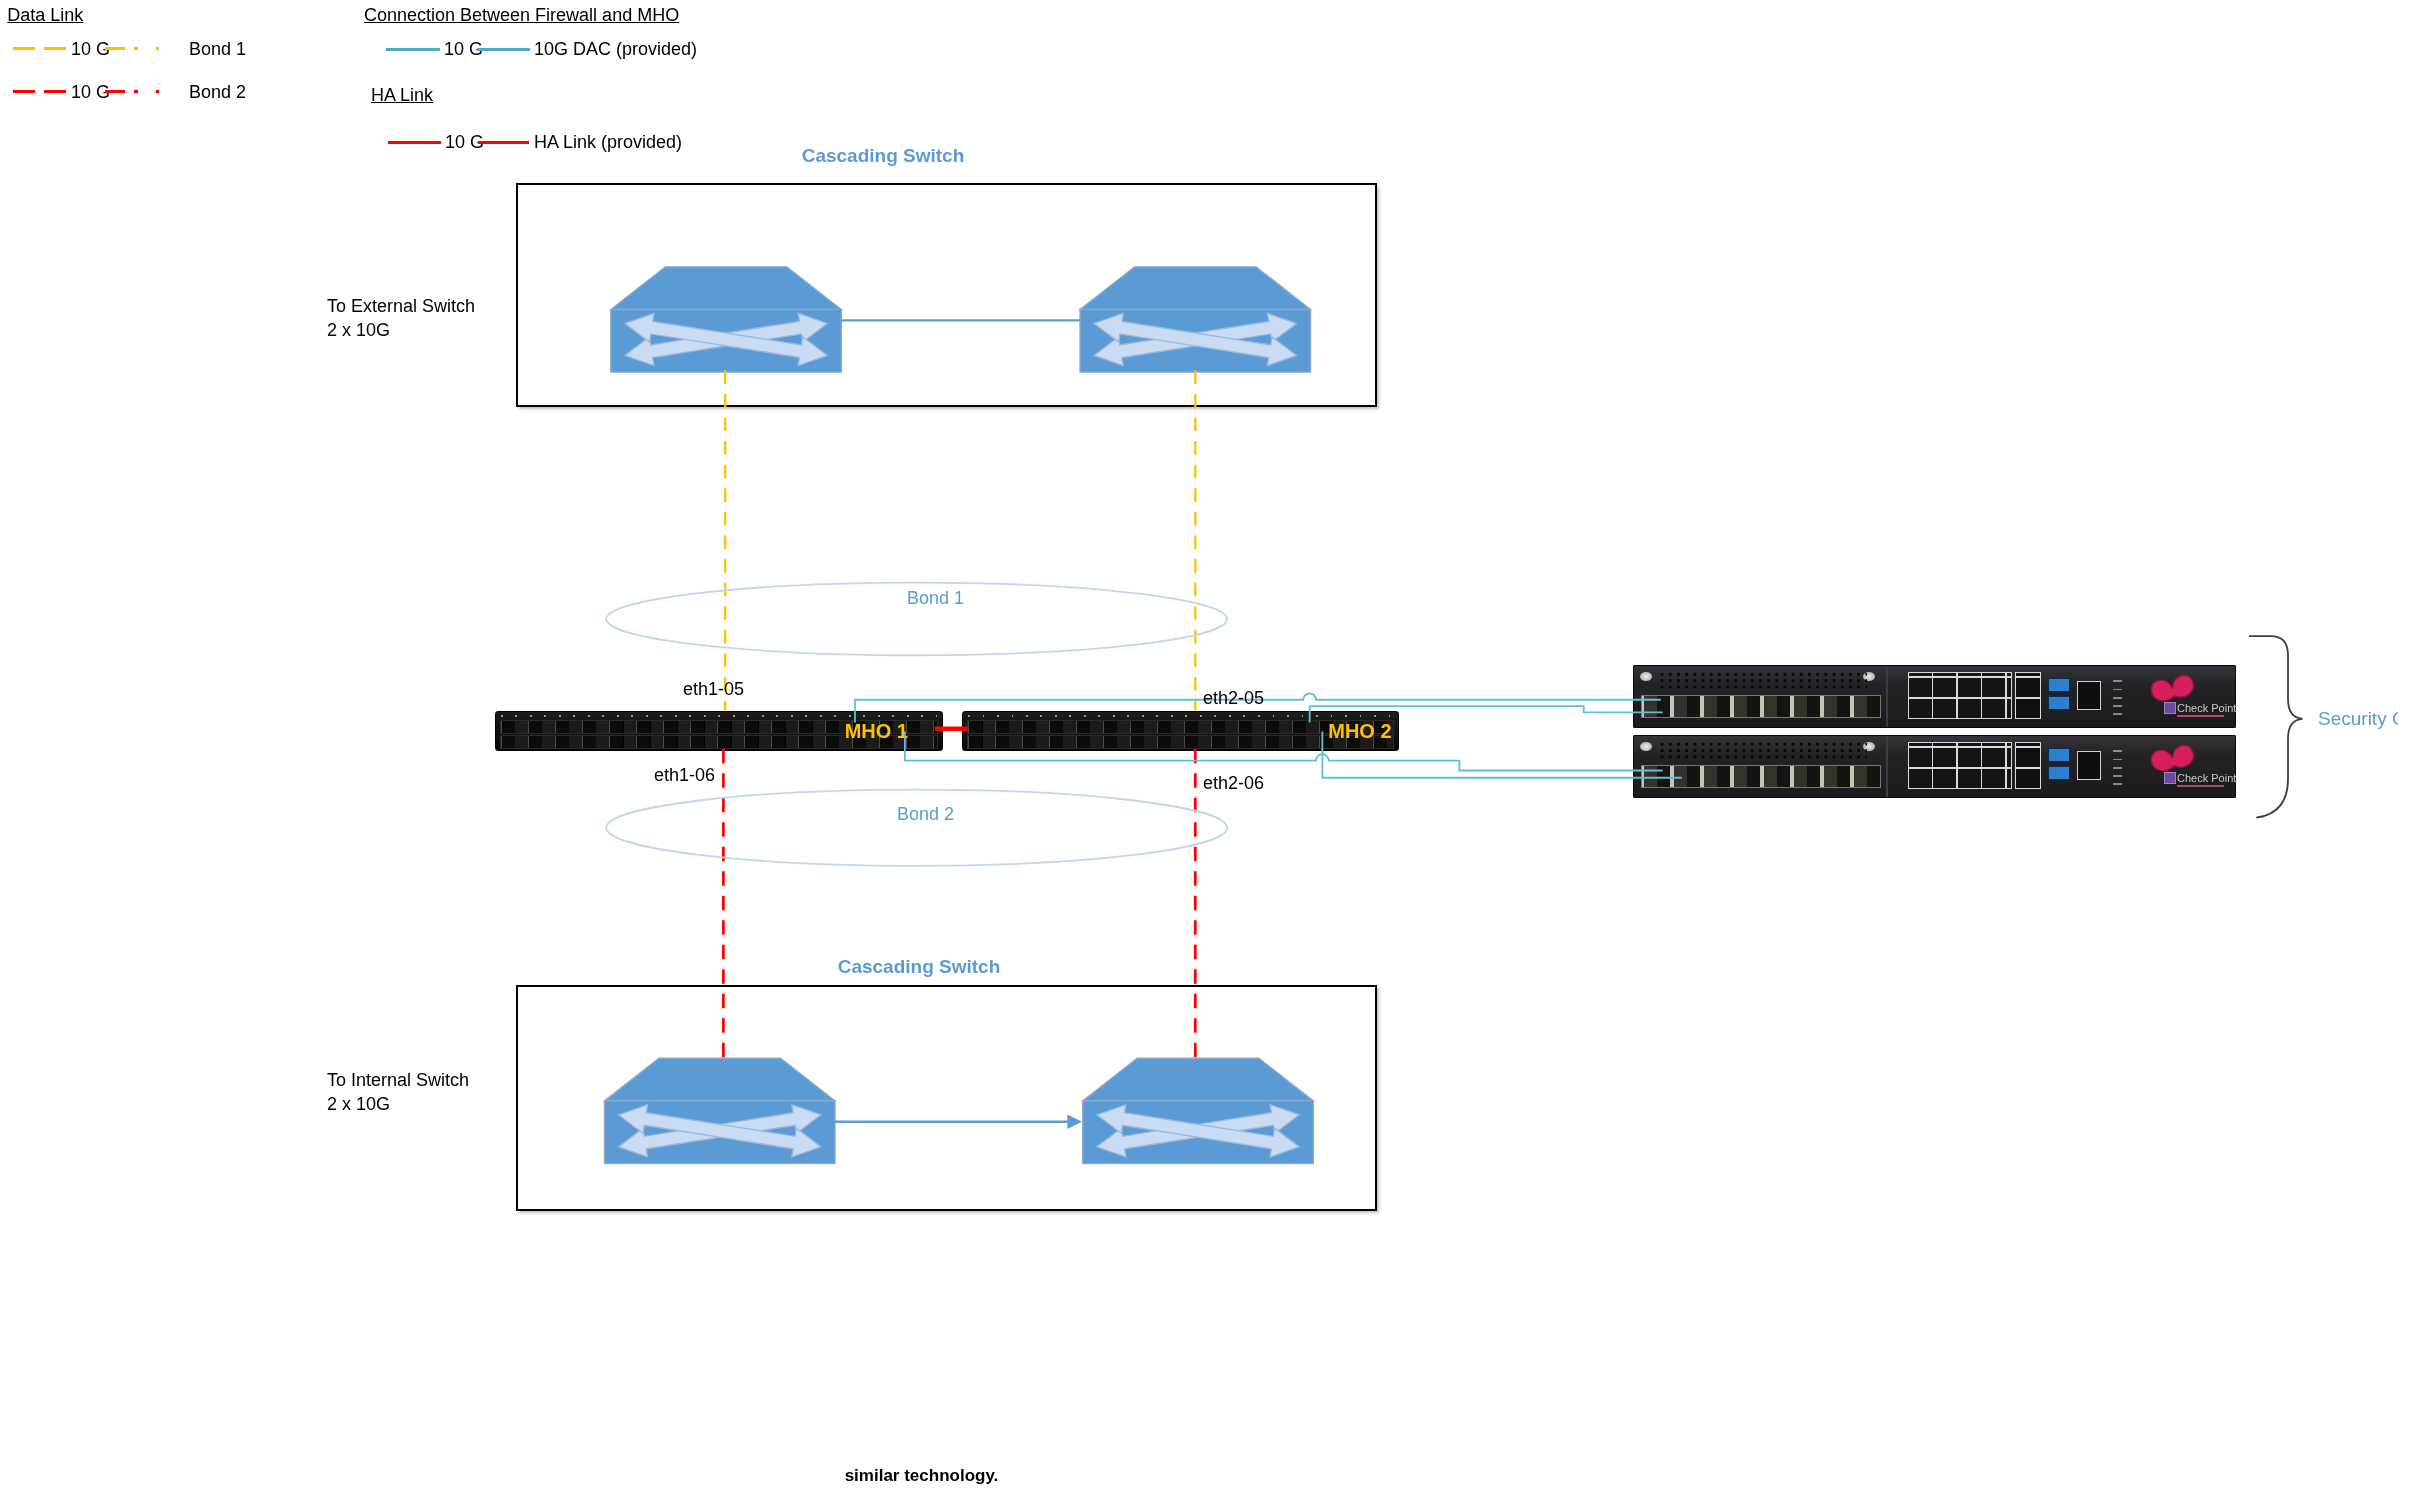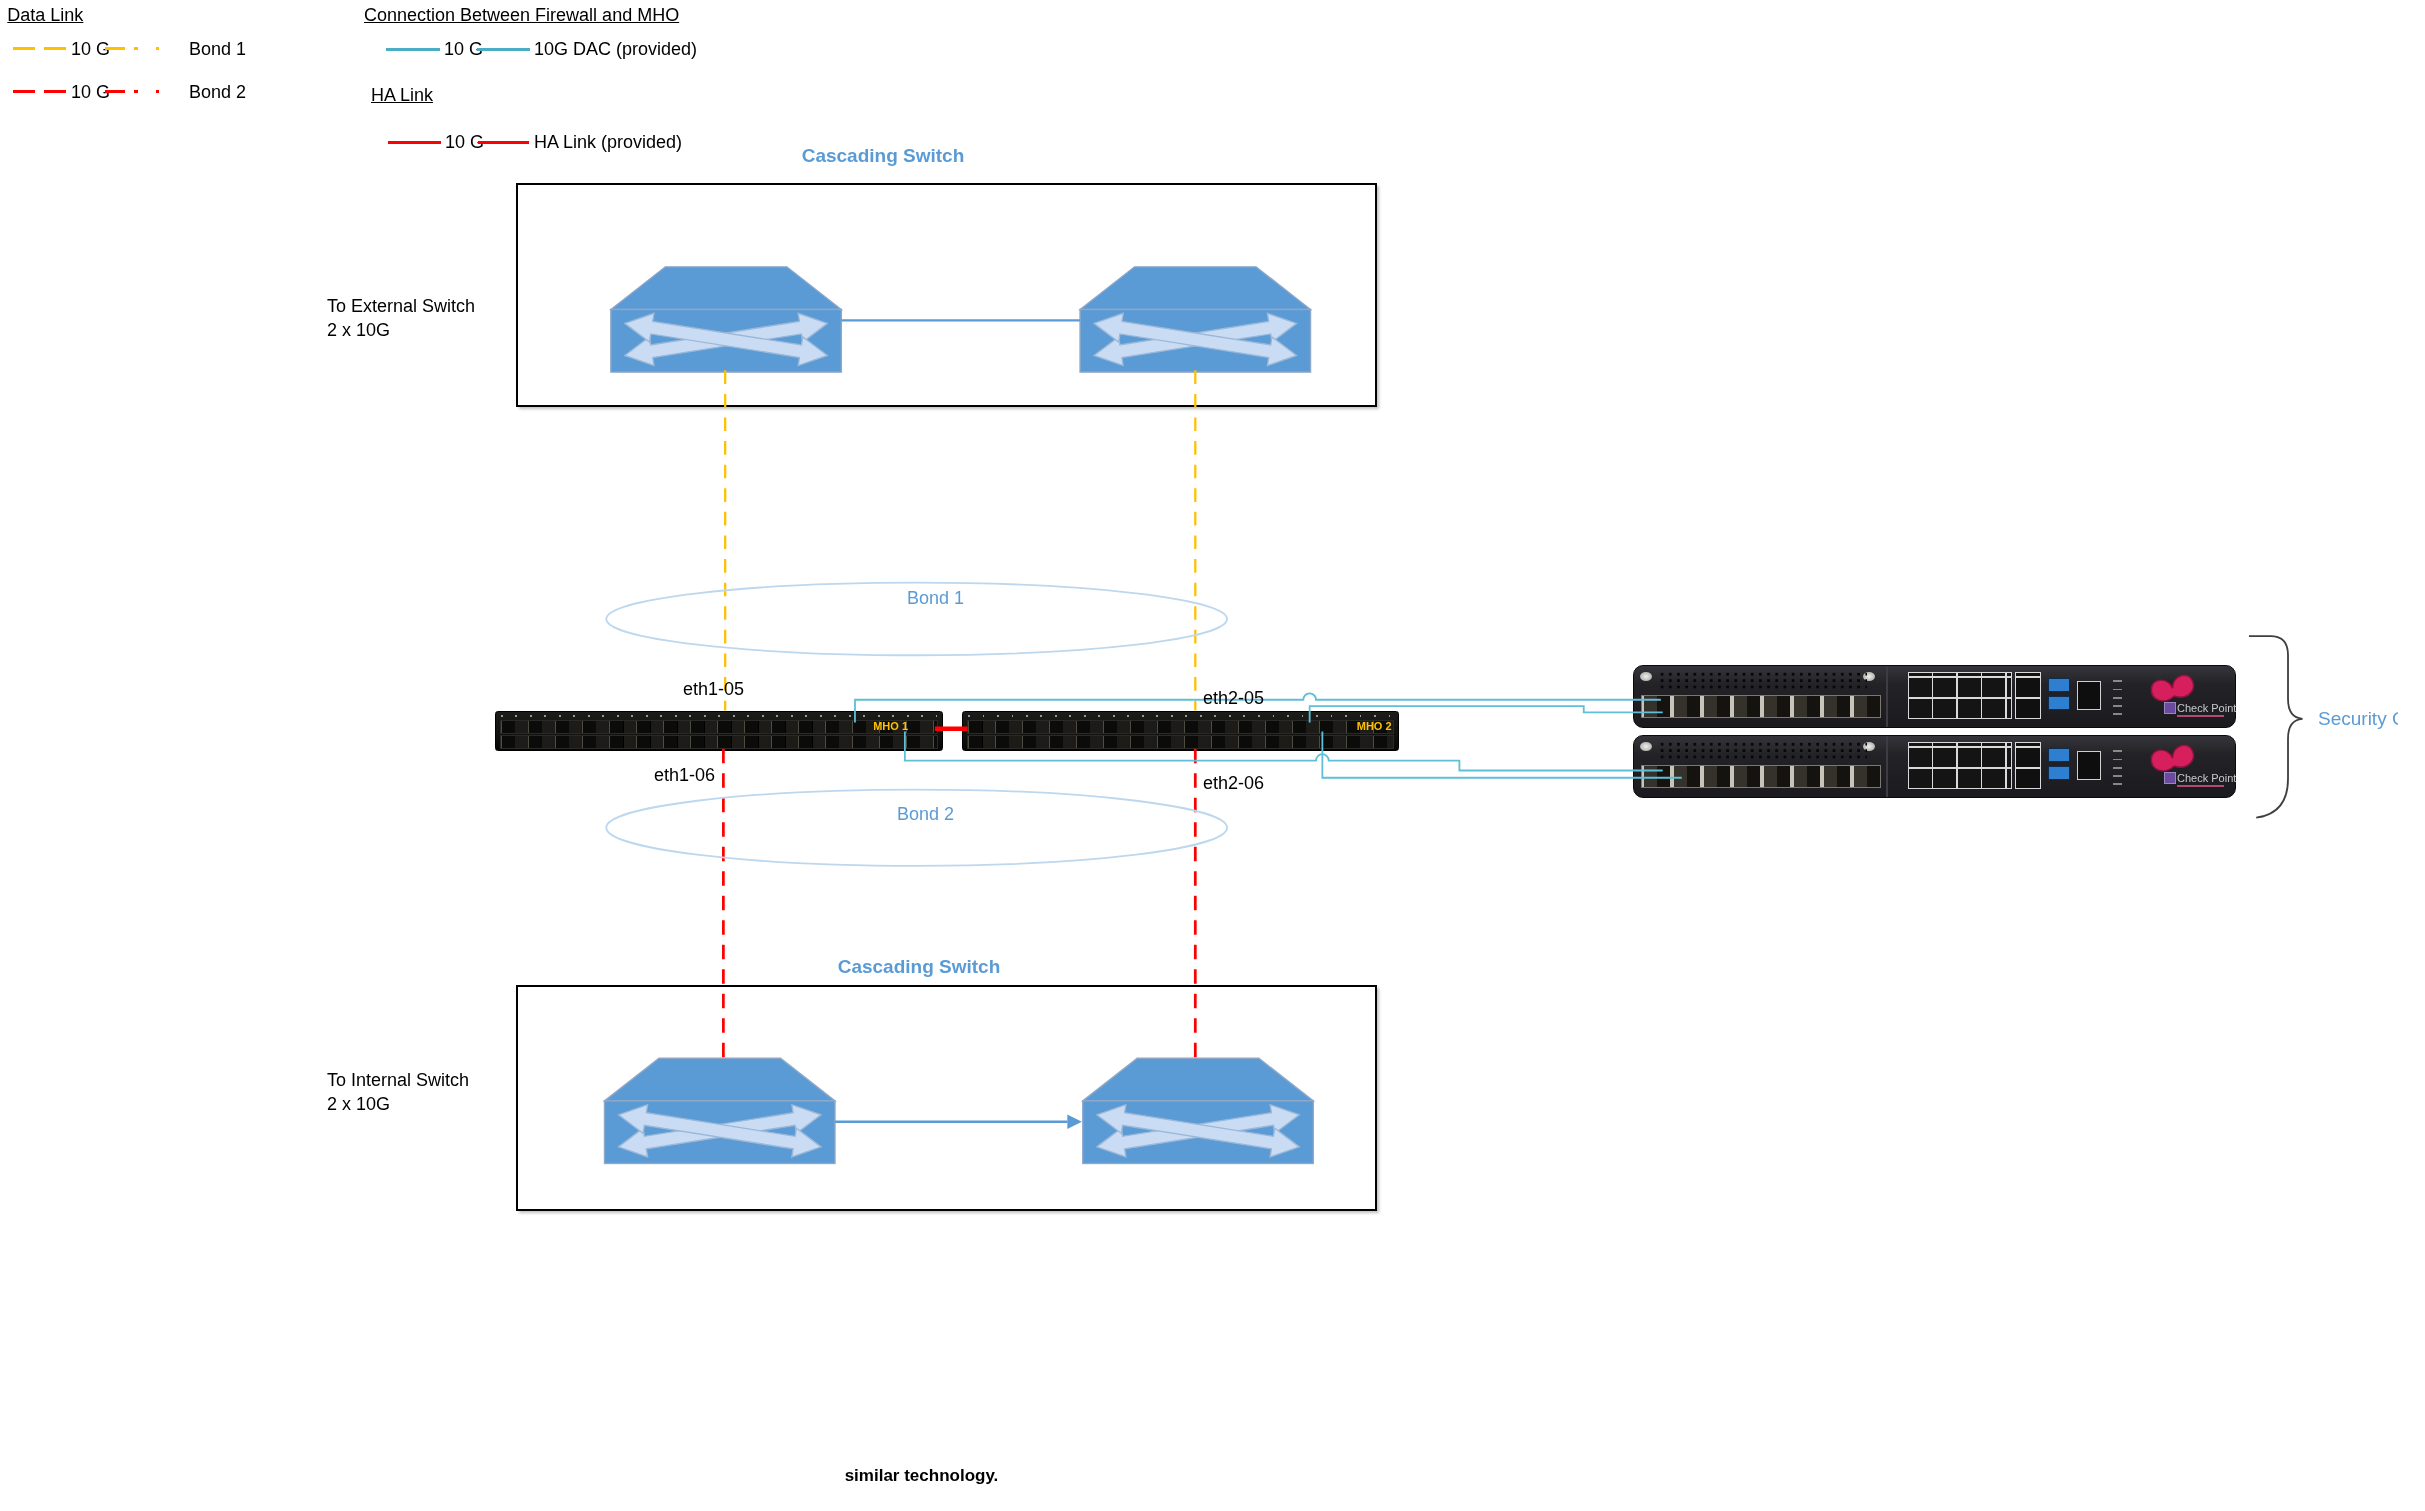--- a/index.html
+++ b/index.html
@@ -16,23 +16,23 @@
   .eth-label{font-size:18px;}
   .mho{position:absolute;height:38px;background:linear-gradient(#1c1c1a,#111110 60%,#050505);
        border:0.9px solid #000;border-radius:2.7px;}
   .mho .numstrip{position:absolute;left:5.4px;right:5.4px;top:2.7px;height:2.7px;
        background:repeating-linear-gradient(90deg,rgba(255,255,255,.55) 0 1.8px,transparent 1.8px 14.5px);}
   .mho .prow{position:absolute;left:3.6px;right:3.6px;height:11.8px;background:#0b0b0a;
        border:0.9px solid #2a2a26;
        background-image:repeating-linear-gradient(90deg,rgba(205,195,165,.35) 0 0.9px,rgba(20,20,18,0) 0.9px 13.6px,rgba(0,0,0,.9) 13.6px 14.5px,rgba(40,38,32,.6) 14.5px 27px);}
   .mho .prow1{top:8.2px;}
   .mho .prow2{top:23px;}
-  .mho-label{position:absolute;top:8.2px;color:#FFC000;font-weight:bold;font-size:11px;}
+  .mho-label{position:absolute;top:8.2px;color:#FFC000;font-weight:bold;font-size:20px;}
   .appliance{position:absolute;width:601px;height:61px;background:linear-gradient(#34343a,#232327 30%,#1b1b1f);
-       border:1.8px solid #0a0a0c;border-radius:10px;}
+       border:1.8px solid #0a0a0c;border-radius:1px;}
   .appliance .vents{position:absolute;left:23.6px;top:4.5px;width:209px;height:20px;
        background-image:radial-gradient(circle,#07070a 1.5px,transparent 1.8px);background-size:8.2px 6.4px;}
   .appliance .screw{position:absolute;top:6.4px;width:11.8px;height:9px;border-radius:50%;
        background:radial-gradient(#f0f0ee,#9a9a96);}
   .appliance .sfprow{position:absolute;left:7.3px;top:29px;width:238px;height:21px;background:#4a463f;
        border:0.9px solid #7c786f;
        background-image:repeating-linear-gradient(90deg,#c9c4ba 0 1.8px,#35322c 1.8px 14.5px,#15130f 14.5px 28px,#c9c4ba 28px 30px);}
   .appliance .seam{position:absolute;left:252px;top:0;width:1.8px;height:100%;background:#3c3c42;}
   .appliance .rj45{position:absolute;left:274px;top:6.4px;width:102px;height:45px;border:1.8px solid #d9d9d9;
        background:#141414;

